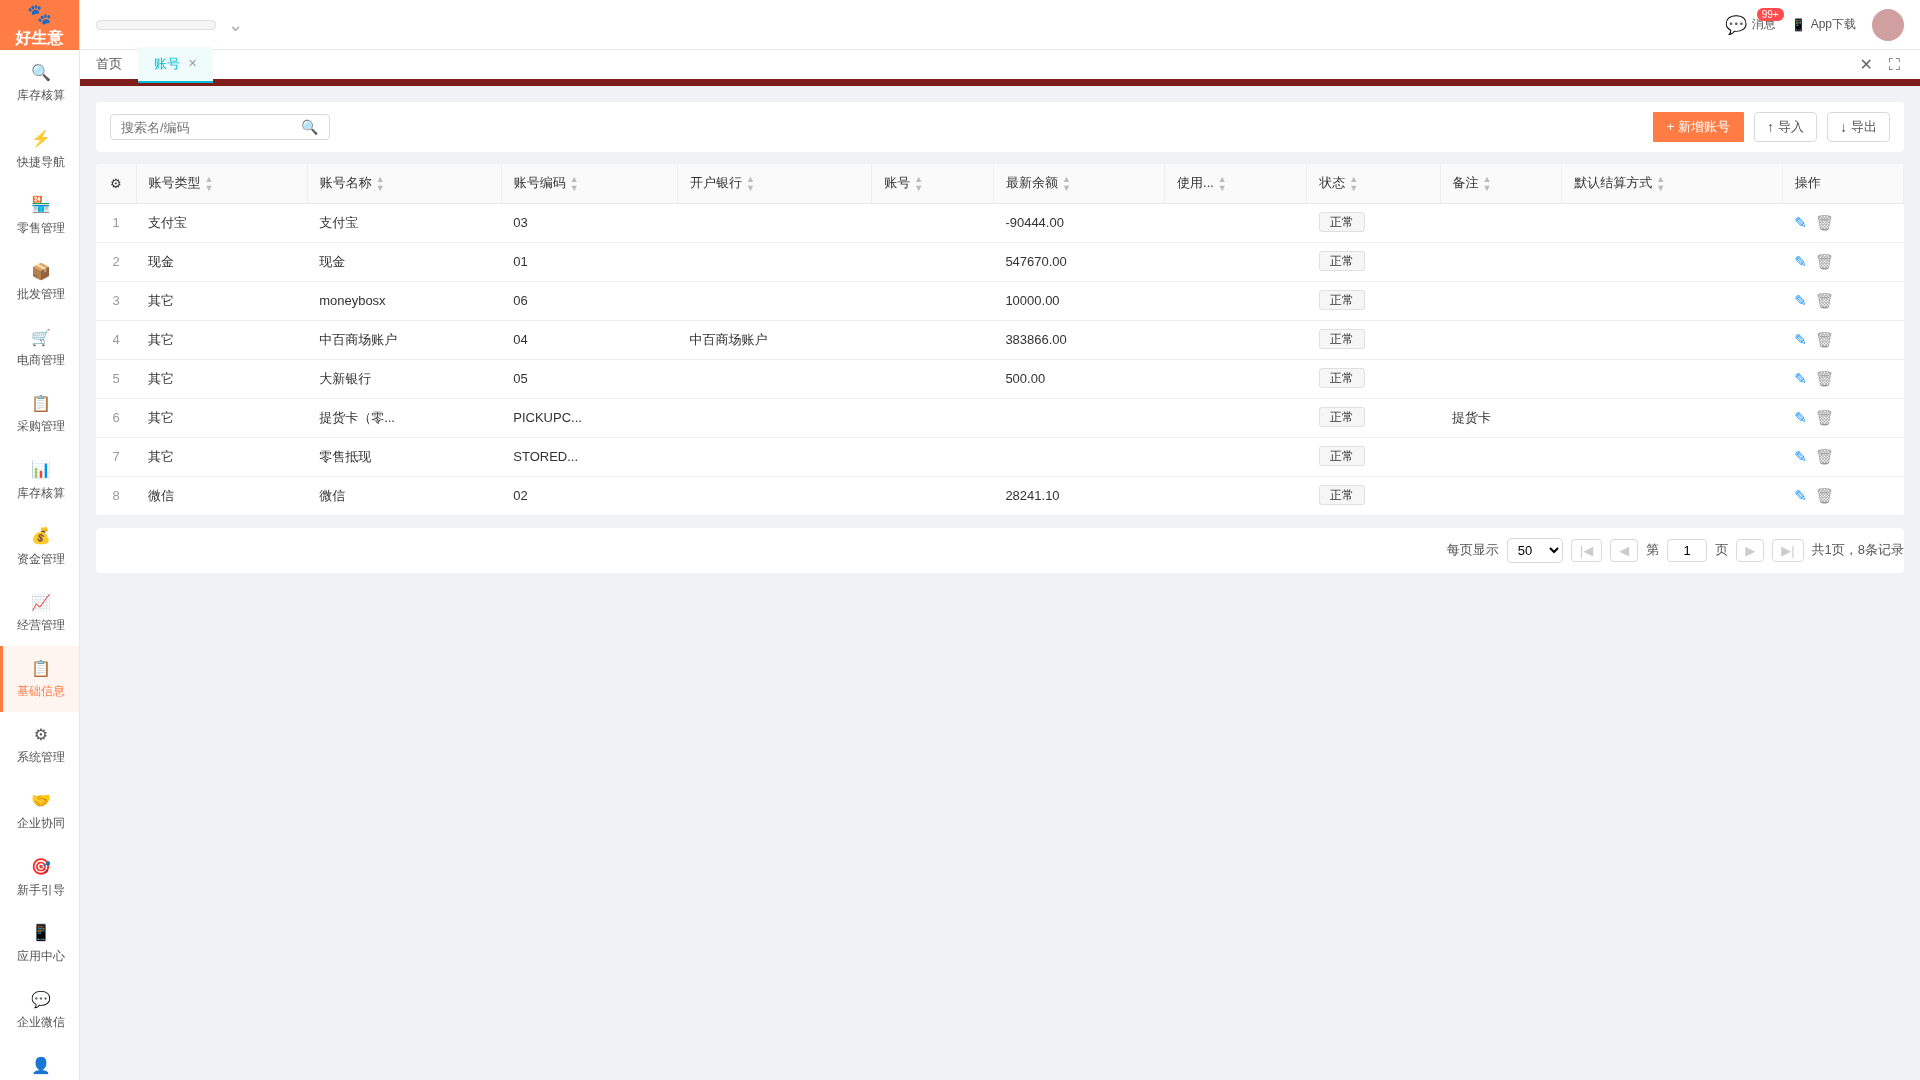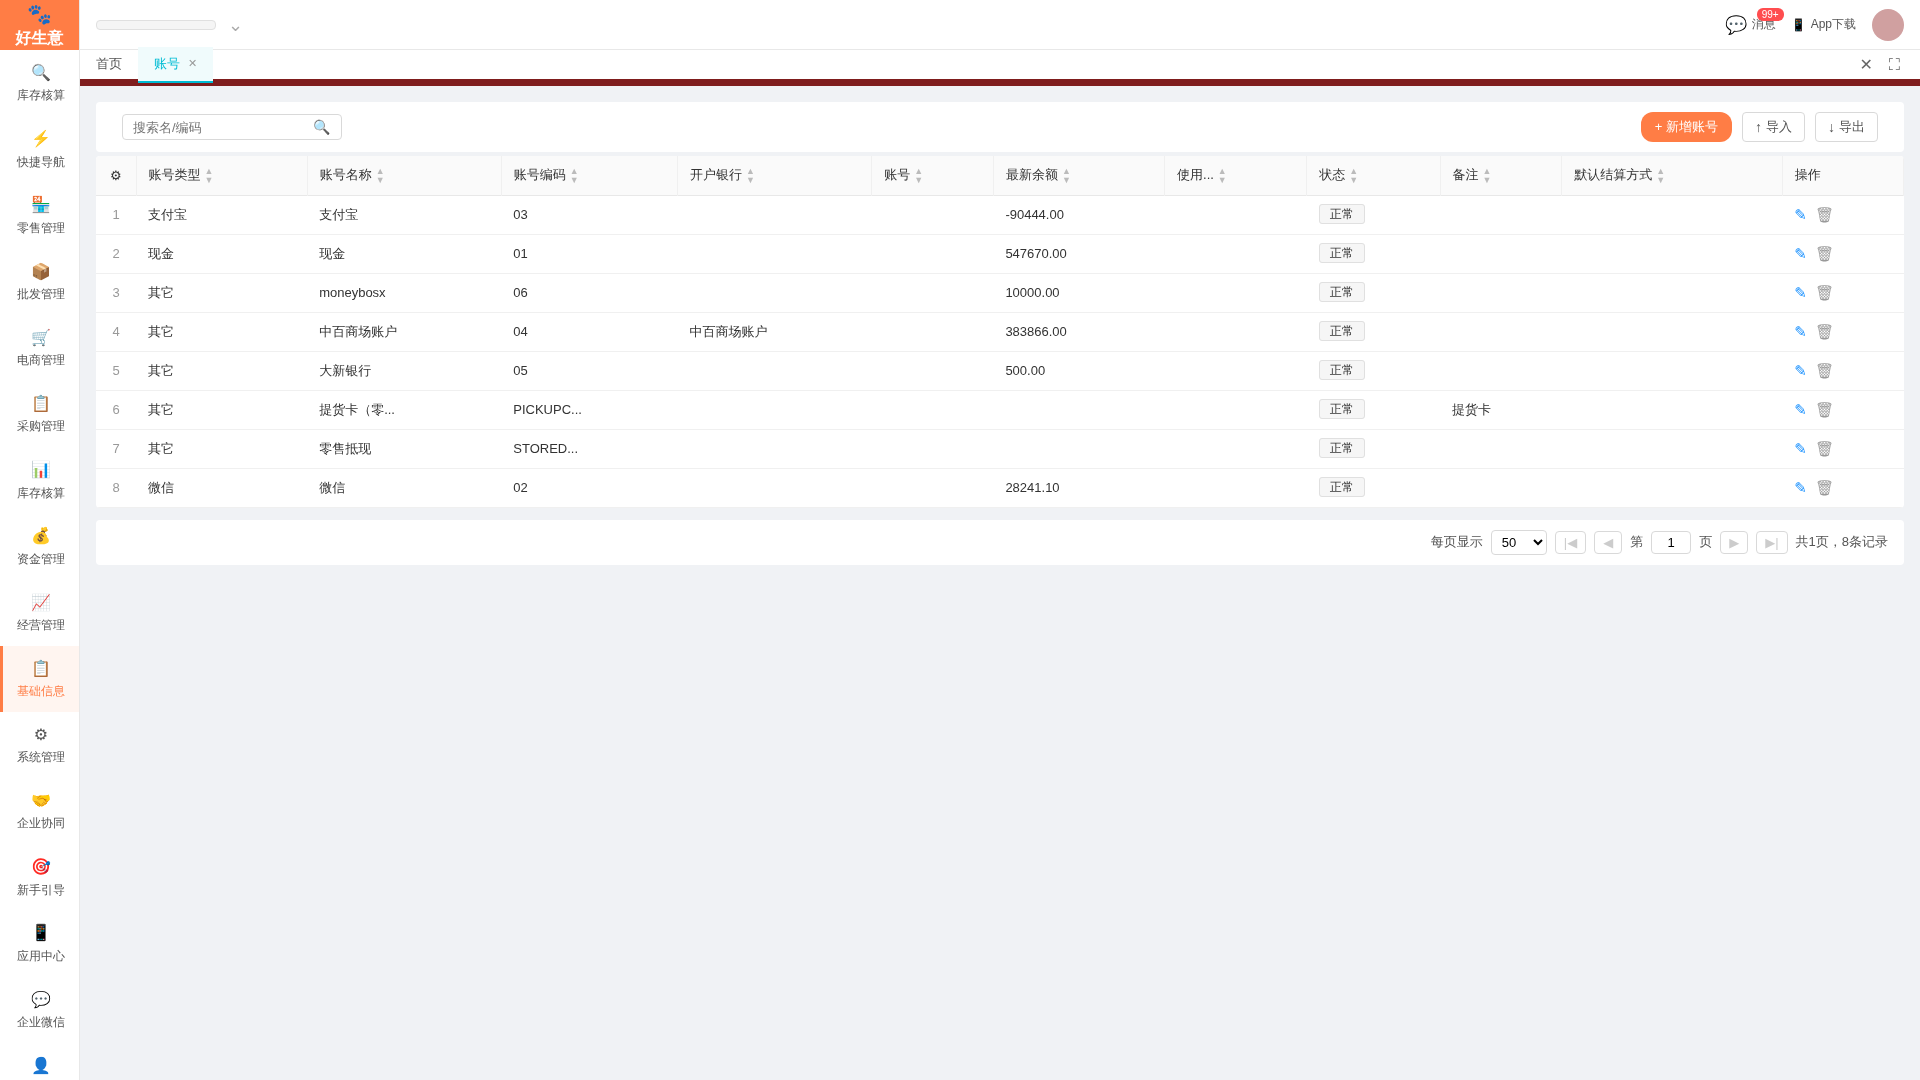--- a/index.html
+++ b/index.html
@@ -184,23 +184,23 @@
       overflow-y: auto;
       padding: 16px;
       background: #f0f2f5;
     }
 
     
     .toolbar {
       display: flex;
       align-items: center;
       justify-content: space-between;
-      margin-bottom: 4px;
-      background: #fff;
-      padding: 10px 26px;
+      margin-bottom: 12px;
+      background: #fff;
+      padding: 10px 14px;
       border-radius: 4px;
     }
     .search-box {
       display: flex;
       align-items: center;
       border: 1px solid #d9d9d9;
       border-radius: 4px;
       padding: 4px 10px;
       background: #fff;
       width: 220px;
@@ -216,21 +216,21 @@
     .search-icon { color: #aaa; font-size: 14px; margin-left: 4px; cursor: pointer; }
     .toolbar-right {
       display: flex;
       align-items: center;
       gap: 10px;
     }
     .btn-primary {
       background: #ff7d45;
       color: #fff;
       border: none;
-      border-radius: 12px;
+      border-radius: 1px;
       padding: 6px 14px;
       font-size: 13px;
       cursor: pointer;
       display: flex;
       align-items: center;
       gap: 4px;
     }
     .btn-outline {
       background: #fff;
       color: #555;
@@ -299,21 +299,21 @@
       gap: 8px;
       align-items: center;
     }
     .action-edit { color: #1890ff; cursor: pointer; font-size: 15px; }
     .action-delete { color: #999; cursor: pointer; font-size: 15px; }
 
     
     .pagination-bar {
       background: #fff;
       margin-top: 12px;
-      padding: 10px 16px;
+      padding: 10px 0;
       display: flex;
       align-items: center;
       justify-content: flex-end;
       gap: 8px;
       font-size: 13px;
       color: #555;
       border-radius: 4px;
     }
     .page-size-select {
       border: 1px solid #d9d9d9;

